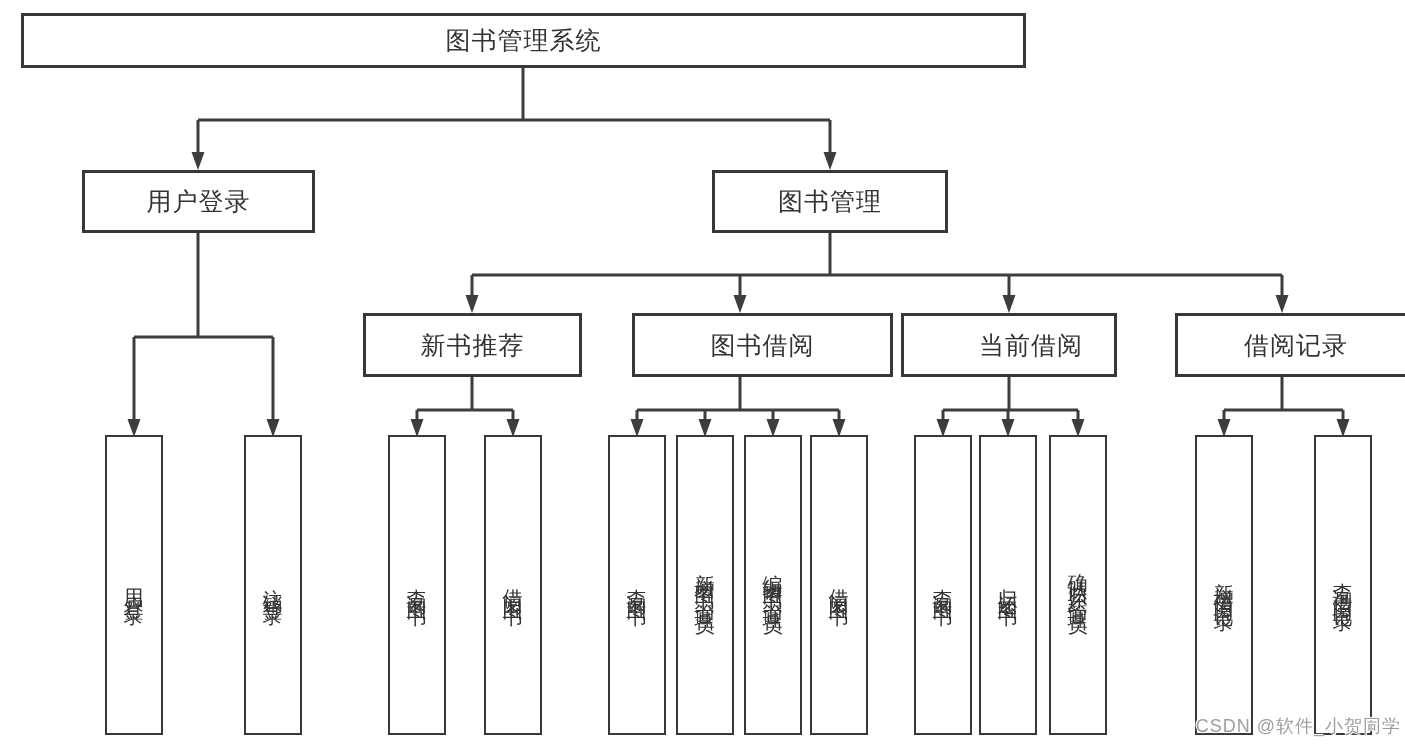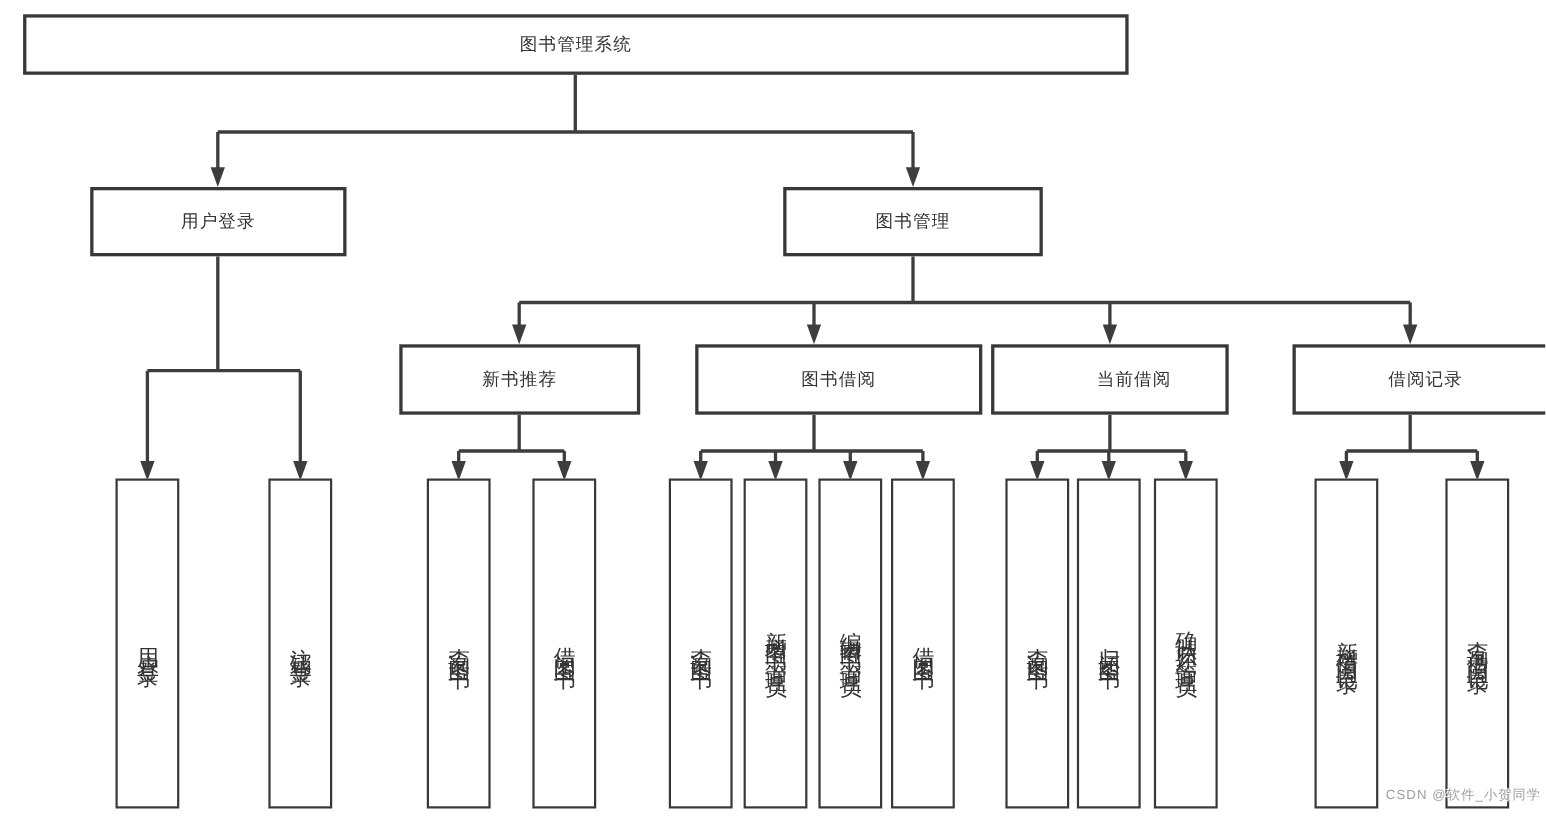--- a/index.html
+++ b/index.html
@@ -26,41 +26,41 @@
     box-sizing: border-box;
     background: #ffffff;
     border: 3px solid #383838;
     display: flex;
     align-items: center;
     justify-content: center;
     z-index: 2;
     color: #333333;
   }
   .node .hlabel {
-    font-size: 16px;
+    font-size: 25px;
     letter-spacing: 1px;
     white-space: nowrap;
   }
   .node.leaf {
     border-width: 2.5px;
   }
   .node.leaf .vlabel {
     writing-mode: vertical-rl;
     text-orientation: mixed;
     font-size: 20px;
     line-height: 1;
     letter-spacing: 6px;
     white-space: nowrap;
   }
   .watermark {
     position: absolute;
     right: 4px;
     top: 714px;
     z-index: 3;
-    font-size: 12px;
+    font-size: 18px;
     color: #9e9e9e;
     letter-spacing: 1px;
     white-space: nowrap;
     text-shadow: 0 0 2px #ffffff, 0 0 2px #ffffff, 1px 1px 0 #ffffff, -1px -1px 0 #ffffff;
   }
 </style>
 </head>
 <body>
 
 <div class="stage">

